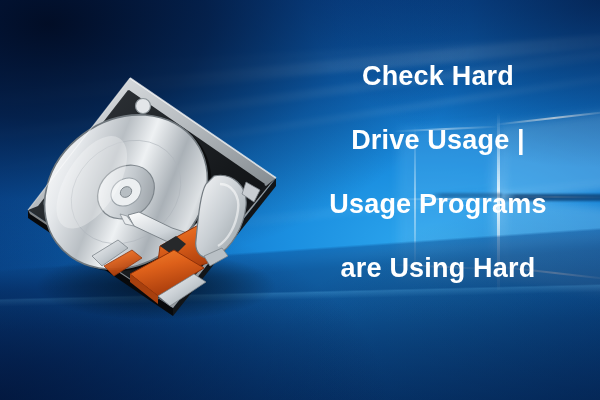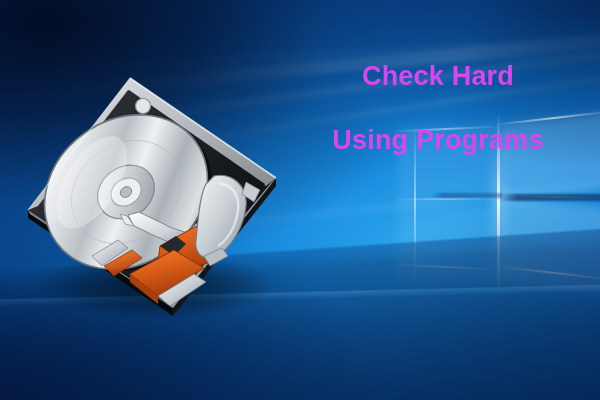--- a/index.html
+++ b/index.html
@@ -265,18 +265,20 @@
       <path d="M212,124 C224,124 232,136 230,150 C228,166 220,180 210,186" fill="none" stroke="#ffffff" stroke-width="2.4" opacity="0.55"></path>
       <polygon points="196,196 214,188 220,196 202,206" fill="#b9c0c5" stroke="#7c848a" stroke-width="0.8"></polygon>
     </g>
 
     <polygon points="238,122 252,130 246,142 234,134" fill="#c9ced3" stroke="#7d858b" stroke-width="0.8"></polygon>
 
     <polyline points="122,18 268,118" fill="none" stroke="#ffffff" stroke-width="1.6" opacity="0.75"></polyline>
     <polyline points="122,18 20,150" fill="none" stroke="#ffffff" stroke-width="1.2" opacity="0.5"></polyline>
   </svg>
 
-  <div id="headline" style="color: #d946ef;">
+  <div id="headline" style="color: #ffffff;">
     <span class="ln">Check Hard</span>
-    <span class="ln">Using Programs</span>
+    <span class="ln">Drive Usage |</span>
+    <span class="ln">Usage Programs</span>
+    <span class="ln">are Using Hard</span>
   </div>
 
 </div>
 
 </body></html>

